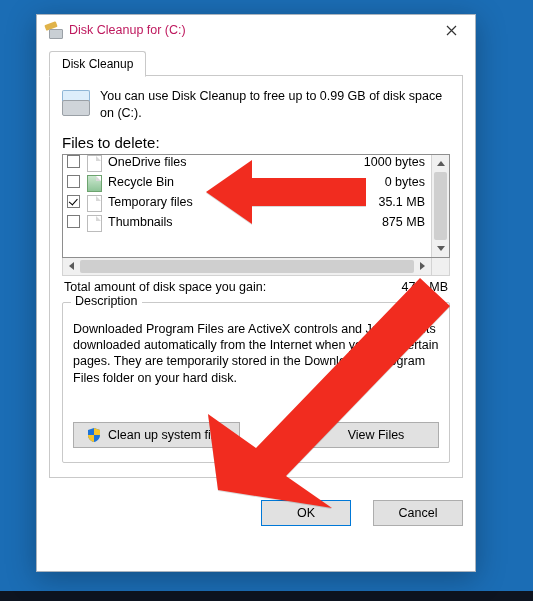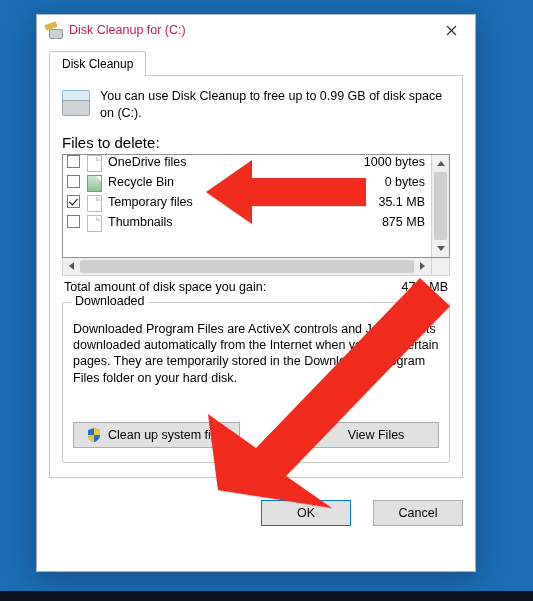--- a/index.html
+++ b/index.html
@@ -153,21 +153,21 @@
         <div class="sarrow r"></div>
         <div class="hcorner"></div>
       </div>
 
       <div class="total">
         <span>Total amount of disk space you gain:</span>
         <span>47.0 MB</span>
       </div>
 
       <div class="group">
-        <span class="group-legend">Downloaded</span>
+        <span class="group-legend">Description</span>
         <div class="desc">Downloaded Program Files are ActiveX controls and Java applets downloaded automatically from the Internet when you view certain pages. They are temporarily stored in the Downloaded Program Files folder on your hard disk.</div>
         <div class="btnrow">
           <button class="wbtn">
             <svg class="shield" viewBox="0 0 16 16">
               <path d="M8 1 L14 3 V8 C14 12 11 14.5 8 15 C5 14.5 2 12 2 8 V3 Z" fill="#1e73d6"></path>
               <path d="M8 1 L14 3 V8 H8 Z" fill="#f7c52a"></path>
               <path d="M8 8 H2 V8 C2 12 5 14.5 8 15 Z" fill="#f7c52a"></path>
             </svg>
             <span>Clean up system files</span>
           </button>

